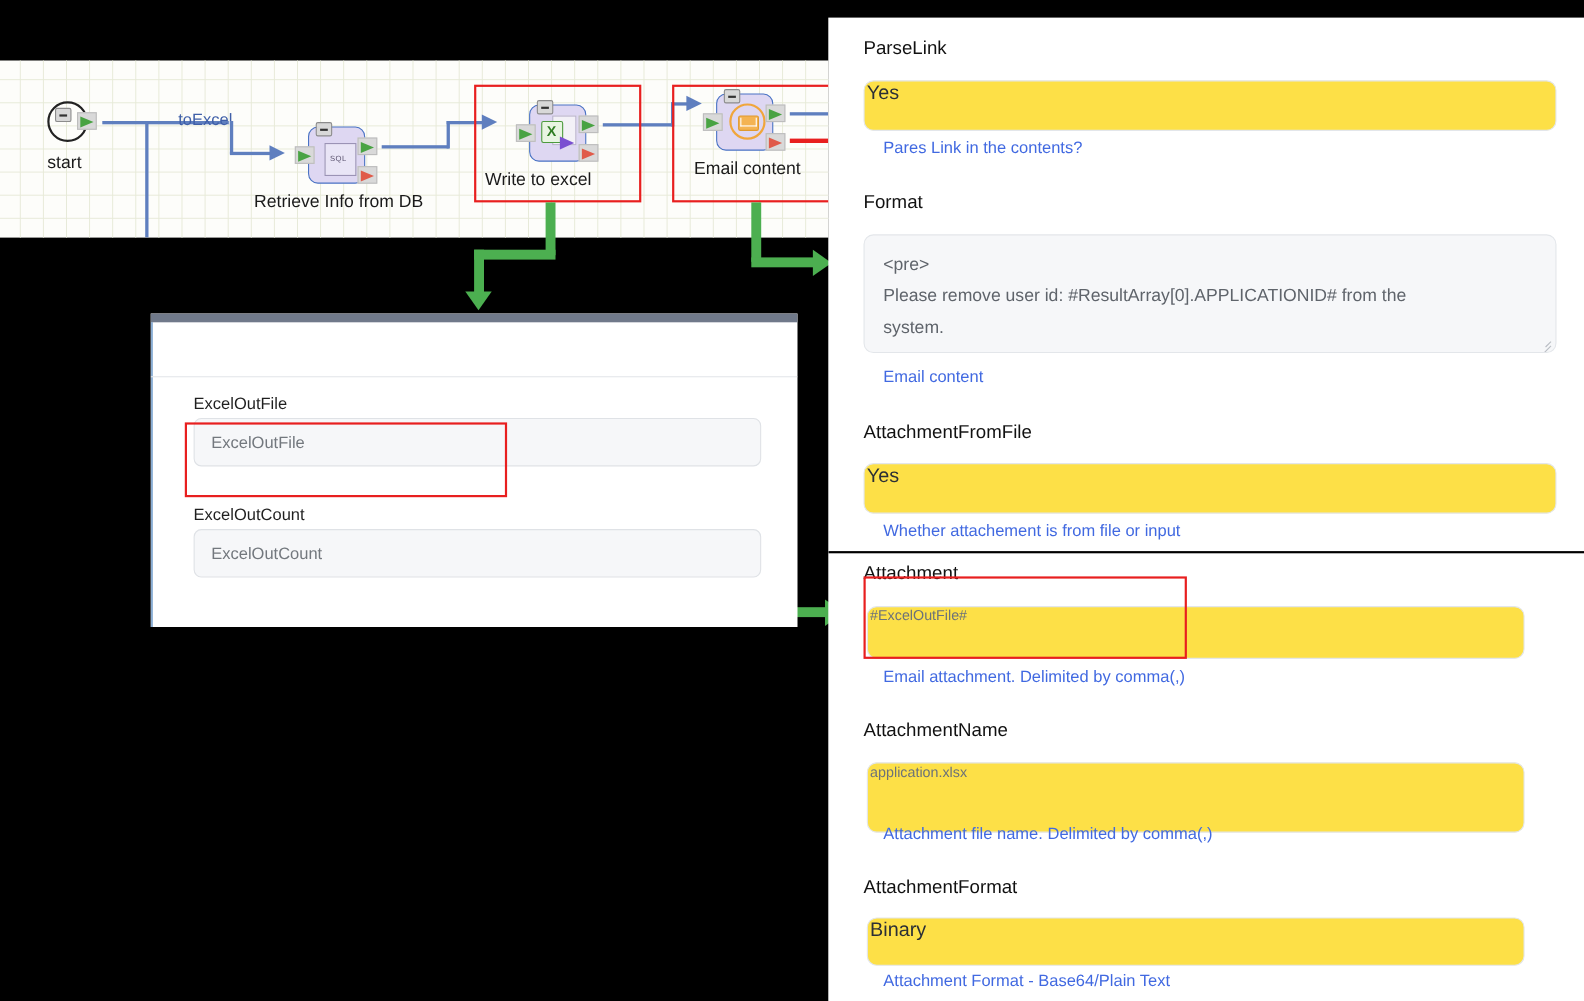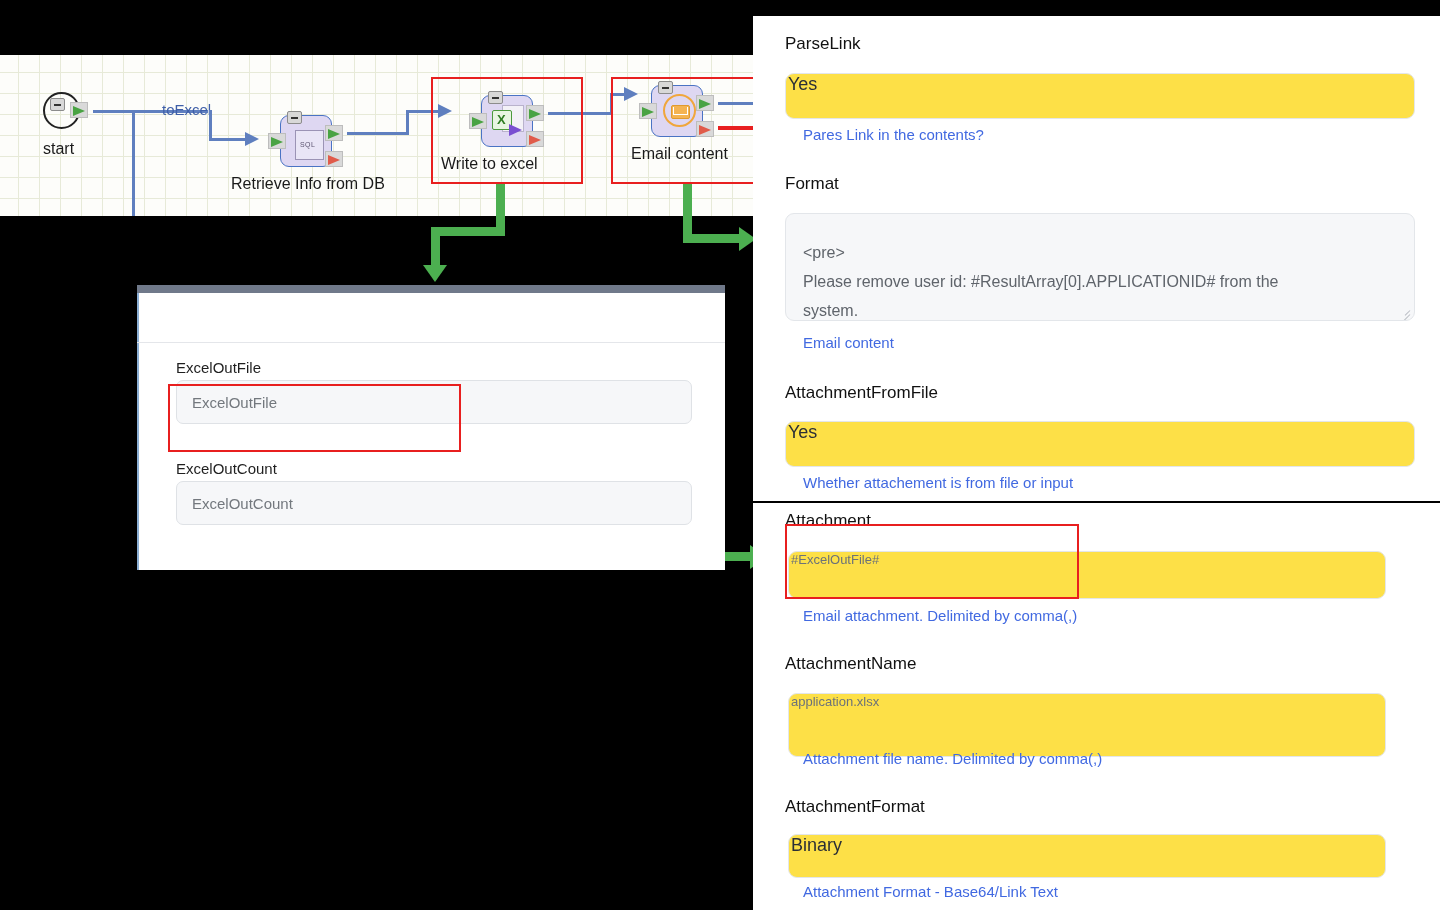--- a/index.html
+++ b/index.html
@@ -111,21 +111,21 @@
   .p-label { position: absolute; font-size: 17px; color: #111; }
   .p-inp {
     position: absolute; background: #fde047; border: 1px solid #e3e6ea; border-radius: 9px;
     display: flex; align-items: flex-start; padding-left: 2px;
   }
   .p-val-dark { font-size: 18px; color: #2b2f36; }
   .p-val-gray { font-size: 13px; color: #6c7279; }
   .p-hint { position: absolute; font-size: 15px; color: #4169e1; }
   .p-ta {
     position: absolute; background: #f6f7f9; border: 1px solid #e3e6ea; border-radius: 9px;
-    padding: 24px 16px 0 17px; font-size: 16px; color: #5f646b; line-height: 29px; overflow: hidden;
+    padding: 12px 16px 0 17px; font-size: 16px; color: #5f646b; line-height: 29px; overflow: hidden;
   }
   .p-ta .resz { position: absolute; right: 4px; bottom: 3px; width: 11px; height: 11px; }
   .p-ta .resz i { position: absolute; right: 0; background: #b9bdc4; height: 1px; transform: rotate(-45deg); transform-origin: right center; display: block; }
 </style>
 </head>
 <body>
 
 <div id="root" data-name="screenshot-root">
 
   <div class="canvas" data-name="workflow-canvas">
@@ -285,18 +285,18 @@
     <div class="p-label" style="left:32px; top:638px;" data-name="property-label-attachmentname">AttachmentName</div>
     <div class="p-inp" style="left:35px; top:677px; width:598px; height:64px;" data-name="property-input-attachmentname">
       <span class="p-val-gray" data-name="property-value-attachmentname">application.xlsx</span>
     </div>
     <div class="p-hint" style="left:50px; top:734px;" data-name="property-hint-attachmentname">Attachment file name. Delimited by comma(,)</div>
 
     <div class="p-label" style="left:32px; top:781px;" data-name="property-label-attachmentformat">AttachmentFormat</div>
     <div class="p-inp" style="left:35px; top:818px; width:598px; height:44px;" data-name="property-input-attachmentformat">
       <span class="p-val-dark" data-name="property-value-attachmentformat">Binary</span>
     </div>
-    <div class="p-hint" style="left:50px; top:867px;" data-name="property-hint-attachmentformat">Attachment Format - Base64/Link Text</div>
+    <div class="p-hint" style="left:50px; top:867px;" data-name="property-hint-attachmentformat">Attachment Format - Base64/Plain Text</div>
   </div>
 
   <div class="red-rect" style="left:785px; top:524px; width:294px; height:75px;" data-name="highlight-attachment-input"></div>
 
 </div>
 
 </body></html>

